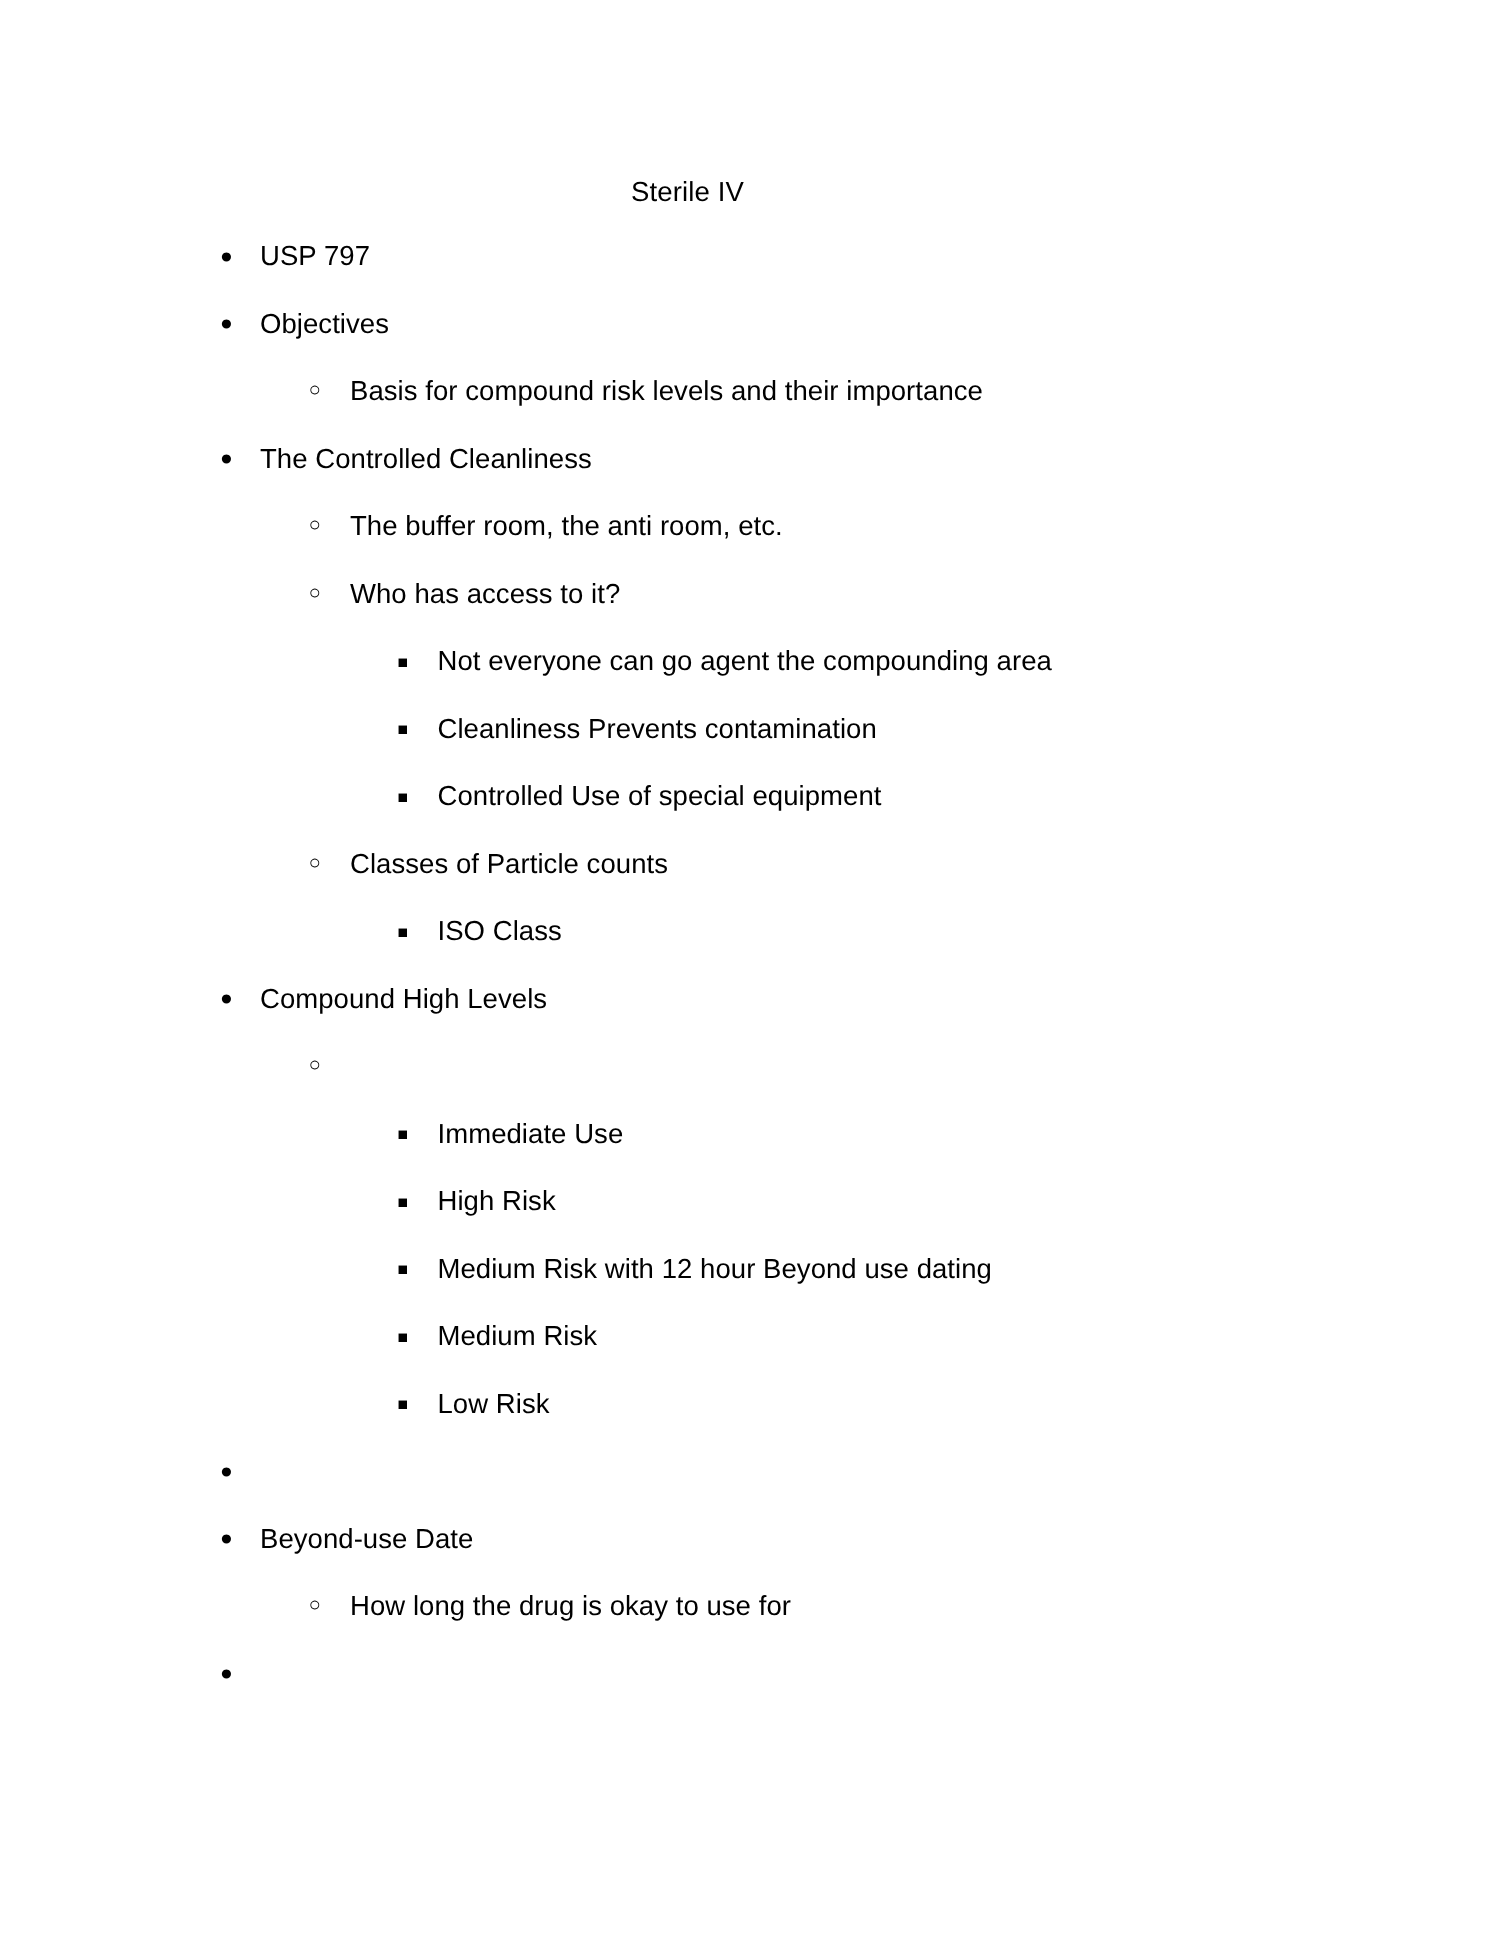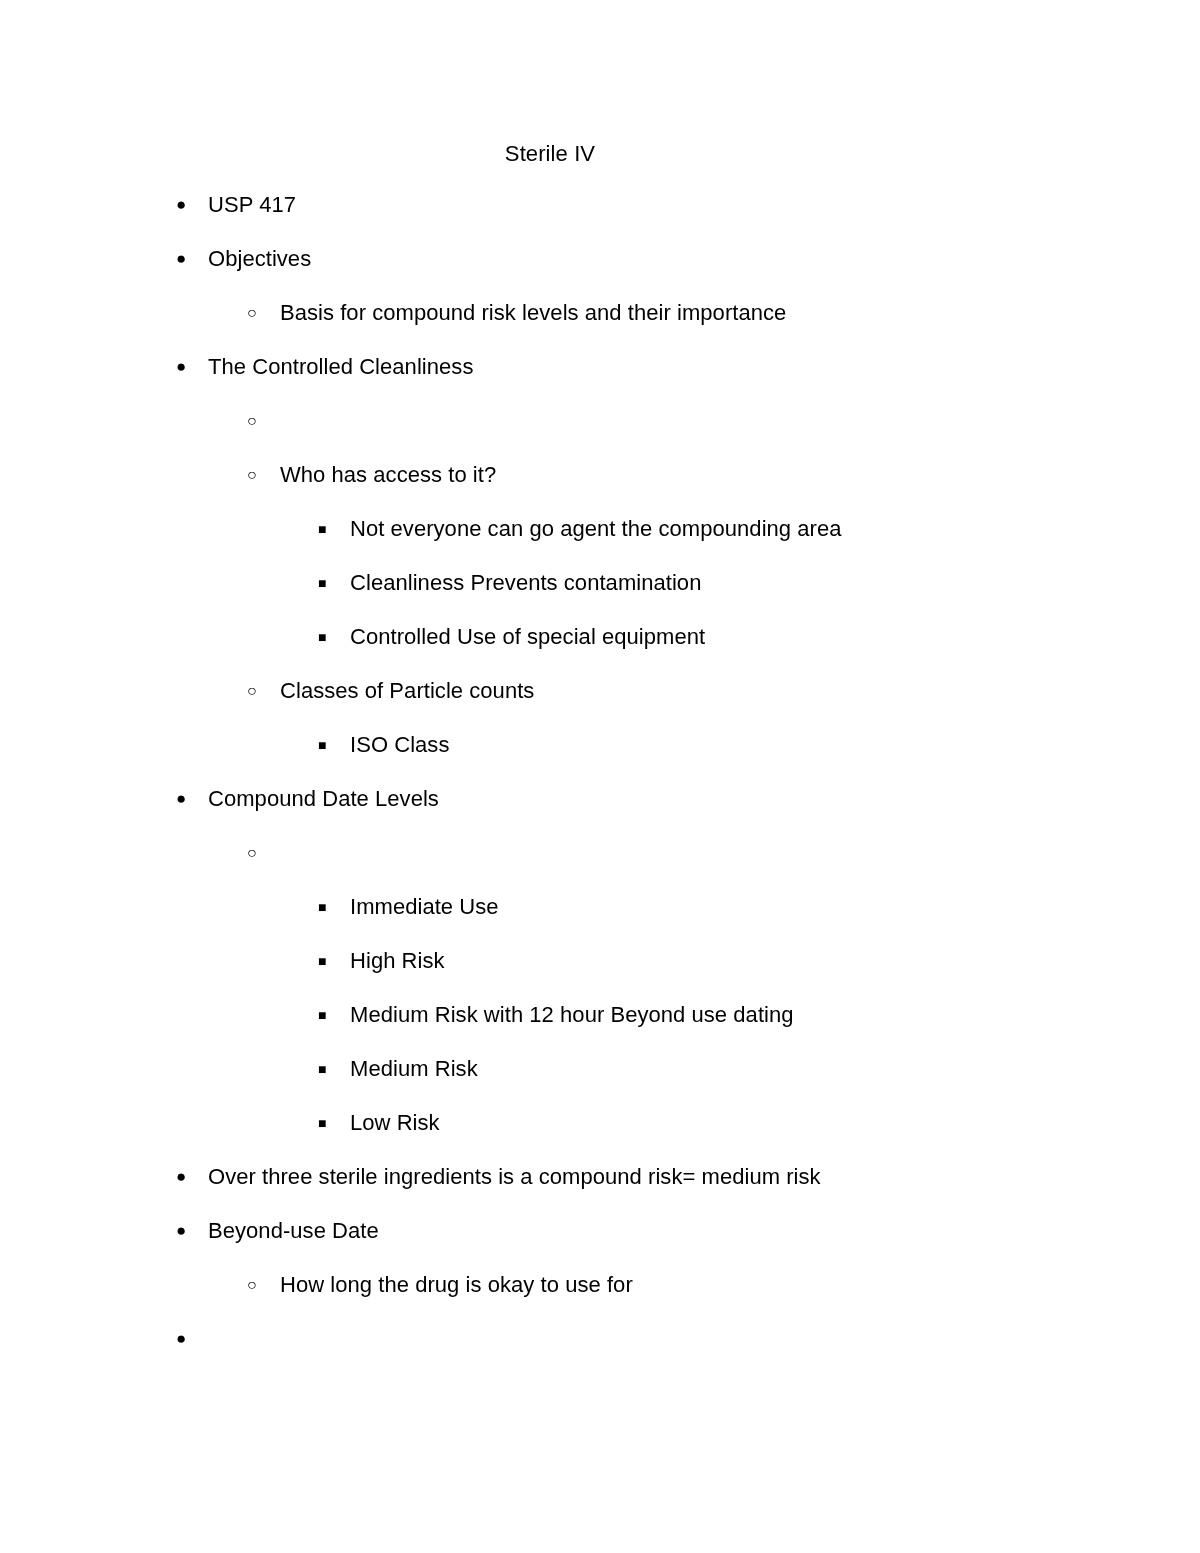--- a/index.html
+++ b/index.html
@@ -87,37 +87,37 @@
   }
 </style>
 </head>
 <body>
 
 <div class="page">
 
   <div class="doc-title">Sterile IV</div>
 
   <div class="outline">
-      <div class="li lvl1"><span class="bullet">●</span><span class="li-text">USP 417</span></div>
+      <div class="li lvl1"><span class="bullet">●</span><span class="li-text">USP 797</span></div>
       <div class="li lvl1"><span class="bullet">●</span><span class="li-text">Objectives</span></div>
       <div class="li lvl2"><span class="bullet">○</span><span class="li-text">Basis for compound risk levels and their importance</span></div>
       <div class="li lvl1"><span class="bullet">●</span><span class="li-text">The Controlled Cleanliness</span></div>
-      <div class="li lvl2"><span class="bullet">○</span></div>
+      <div class="li lvl2"><span class="bullet">○</span><span class="li-text">The buffer room, the anti room, etc.</span></div>
       <div class="li lvl2"><span class="bullet">○</span><span class="li-text">Who has access to it?</span></div>
       <div class="li lvl3"><span class="bullet">■</span><span class="li-text">Not everyone can go agent the compounding area</span></div>
       <div class="li lvl3"><span class="bullet">■</span><span class="li-text">Cleanliness Prevents contamination</span></div>
       <div class="li lvl3"><span class="bullet">■</span><span class="li-text">Controlled Use of special equipment</span></div>
       <div class="li lvl2"><span class="bullet">○</span><span class="li-text">Classes of Particle counts</span></div>
       <div class="li lvl3"><span class="bullet">■</span><span class="li-text">ISO Class</span></div>
-      <div class="li lvl1"><span class="bullet">●</span><span class="li-text">Compound Date Levels</span></div>
+      <div class="li lvl1"><span class="bullet">●</span><span class="li-text">Compound High Levels</span></div>
       <div class="li lvl2"><span class="bullet">○</span></div>
       <div class="li lvl3"><span class="bullet">■</span><span class="li-text">Immediate Use</span></div>
       <div class="li lvl3"><span class="bullet">■</span><span class="li-text">High Risk</span></div>
       <div class="li lvl3"><span class="bullet">■</span><span class="li-text">Medium Risk with 12 hour Beyond use dating</span></div>
       <div class="li lvl3"><span class="bullet">■</span><span class="li-text">Medium Risk</span></div>
       <div class="li lvl3"><span class="bullet">■</span><span class="li-text">Low Risk</span></div>
-      <div class="li lvl1"><span class="bullet">●</span><span class="li-text">Over three sterile ingredients is a compound risk= medium risk</span></div>
+      <div class="li lvl1"><span class="bullet">●</span></div>
       <div class="li lvl1"><span class="bullet">●</span><span class="li-text">Beyond-use Date</span></div>
       <div class="li lvl2"><span class="bullet">○</span><span class="li-text">How long the drug is okay to use for</span></div>
       <div class="li lvl1"><span class="bullet">●</span></div>
     </div>
 
 </div>
 
 </body></html>

